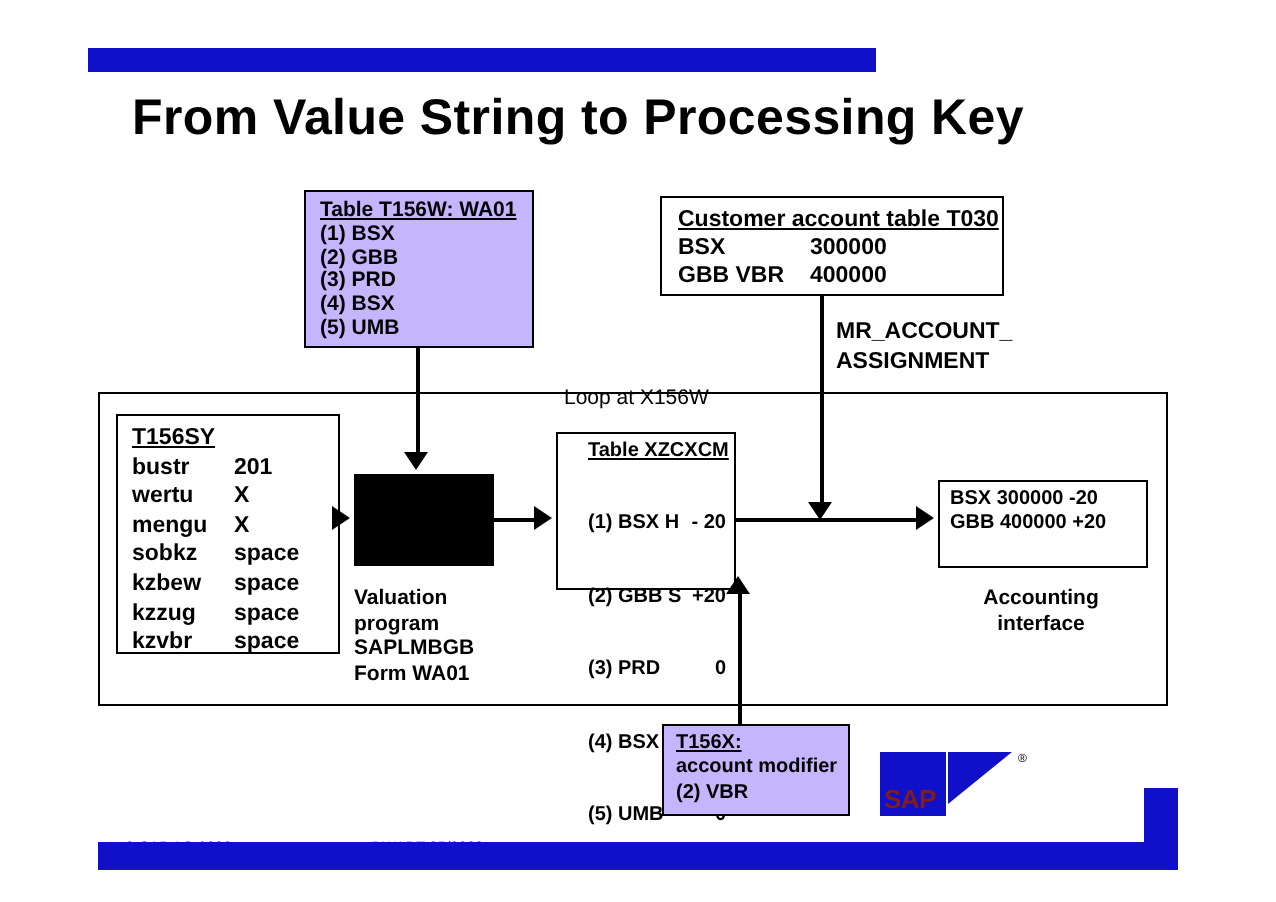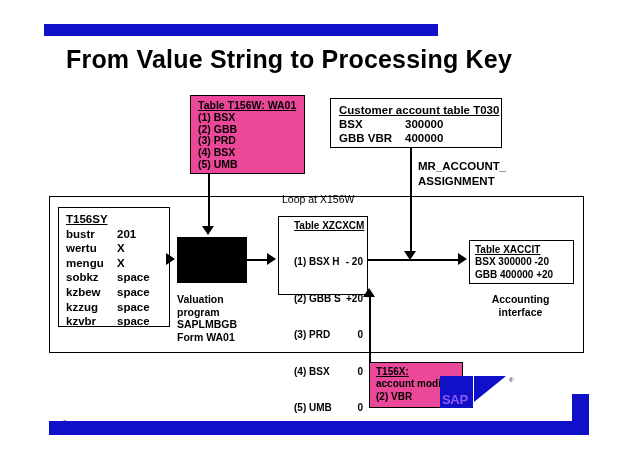--- a/index.html
+++ b/index.html
@@ -10,21 +10,21 @@
 
   
   #top-bar{left:44px;top:24px;width:394px;height:12px;background:#1010c8;}
 
   
   #slide-title{left:66px;top:45px;width:520px;font-size:25px;font-weight:bold;
                letter-spacing:.2px;white-space:nowrap;}
 
   
   .box{border:1.6px solid #000;background:#fff;box-sizing:border-box;}
-  .box.gray{background:#ec4899;margin-left:38px;}
+  .box.gray{background:#c4b5fd;}
   .hdr{font-weight:bold;text-decoration:underline;white-space:nowrap;}
   .ln{white-space:nowrap;font-weight:bold;}
 
   
   #box-t156w{left:152px;top:95px;width:115px;height:79px;padding:4px 6px 0 7px;font-size:10.5px;line-height:11.8px;}
 
   
   #box-t030{left:330px;top:98px;width:172px;height:50px;padding:4px 22px 0 8px;font-size:11.5px;line-height:14px;}
   #box-t030 .row{display:flex;align-items:flex-end;}
   #box-t030 .k{width:66px;}
@@ -90,21 +90,21 @@
   
   #footer-copy{left:62px;top:419px;font-size:7.5px;white-space:nowrap;}
   #footer-doc{left:186px;top:419px;font-size:7.5px;white-space:nowrap;}
 
   
   #sap-logo{left:440px;top:376px;width:66px;height:32px;}
   #sap-sq{position:absolute;left:0;top:0;width:33px;height:32px;background:#1010c8;}
   #sap-tri{position:absolute;left:34px;top:0;width:0;height:0;
            border-top:26px solid #1010c8;border-right:32px solid transparent;}
   #sap-word{position:absolute;left:2px;top:17px;width:33px;font-size:13px;
-            font-weight:bold;color:#8b5cf6;letter-spacing:-0.3px;line-height:13px;}
+            font-weight:bold;color:#7f1d1d;letter-spacing:-0.3px;line-height:13px;}
   #sap-reg{position:absolute;left:69px;top:1px;font-size:6px;}
 
   
   #btm-bar-h{left:49px;top:421px;width:540px;height:14px;background:#1010c8;}
   #btm-bar-v{left:572px;top:394px;width:17px;height:30px;background:#1010c8;}
 </style>
 </head>
 <body>
 
 <div class="abs" id="top-bar"></div>
@@ -199,21 +199,20 @@
     <span class="k ln">(4) BSX</span>
     <span class="v ln">0</span>
   </div>
   <div class="row">
     <span class="k ln">(5) UMB</span>
     <span class="v ln">0</span>
   </div>
 </div>
 
 <div class="abs box" id="box-xaccit">
-  <div class="hdr">Table XACCIT</div>
   <div class="ln">BSX 300000 -20</div>
   <div class="ln">GBB 400000 +20</div>
 </div>
 <div class="abs" id="acct-iface">
   <div>Accounting</div>
   <div>interface</div>
 </div>
 
 <div class="abs box gray" id="box-t156x">
   <div class="hdr">T156X:</div>

